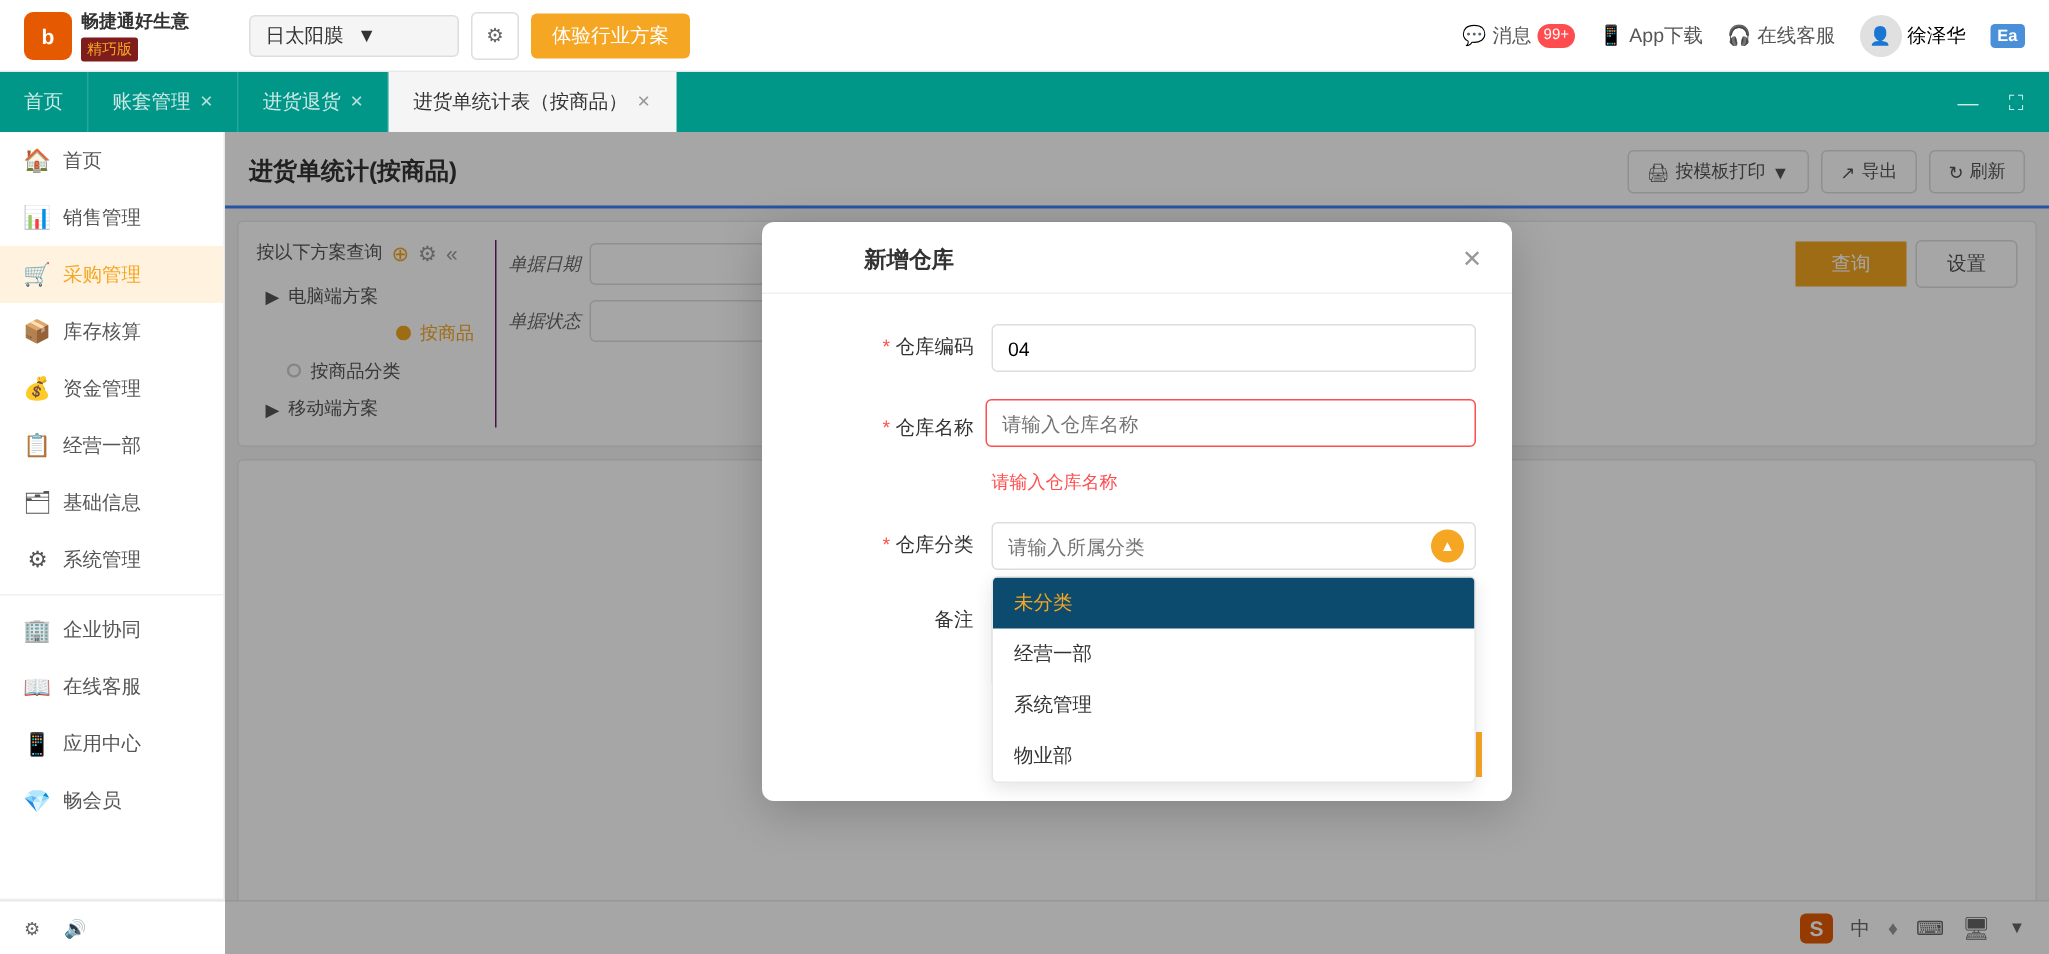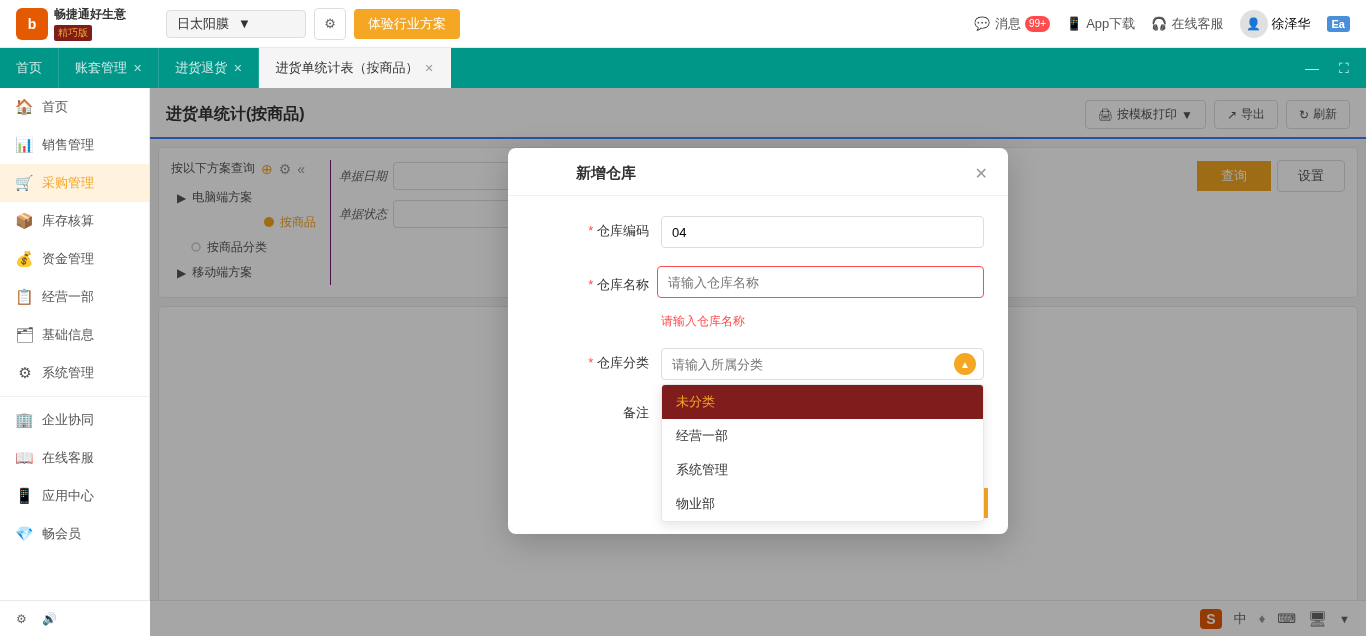--- a/index.html
+++ b/index.html
@@ -423,21 +423,21 @@
       box-shadow: 0 4px 12px rgba(0,0,0,0.1);
       z-index: 200;
       overflow: hidden;
     }
     .dropdown-option {
       padding: 8px 14px;
       font-size: 13px;
       cursor: pointer;
       color: #333;
     }
-    .dropdown-option.highlighted { background: #7f1d1d; color: #f5a623; }
+    .dropdown-option.highlighted { background: #0c4a6e; color: #f5a623; }
     .modal-footer {
       padding: 12px 20px 16px;
       display: flex;
       justify-content: flex-end;
       gap: 10px;
     }
     .btn-cancel {
       padding: 6px 20px;
       border: 1px solid #ddd;
       border-radius: 4px;

